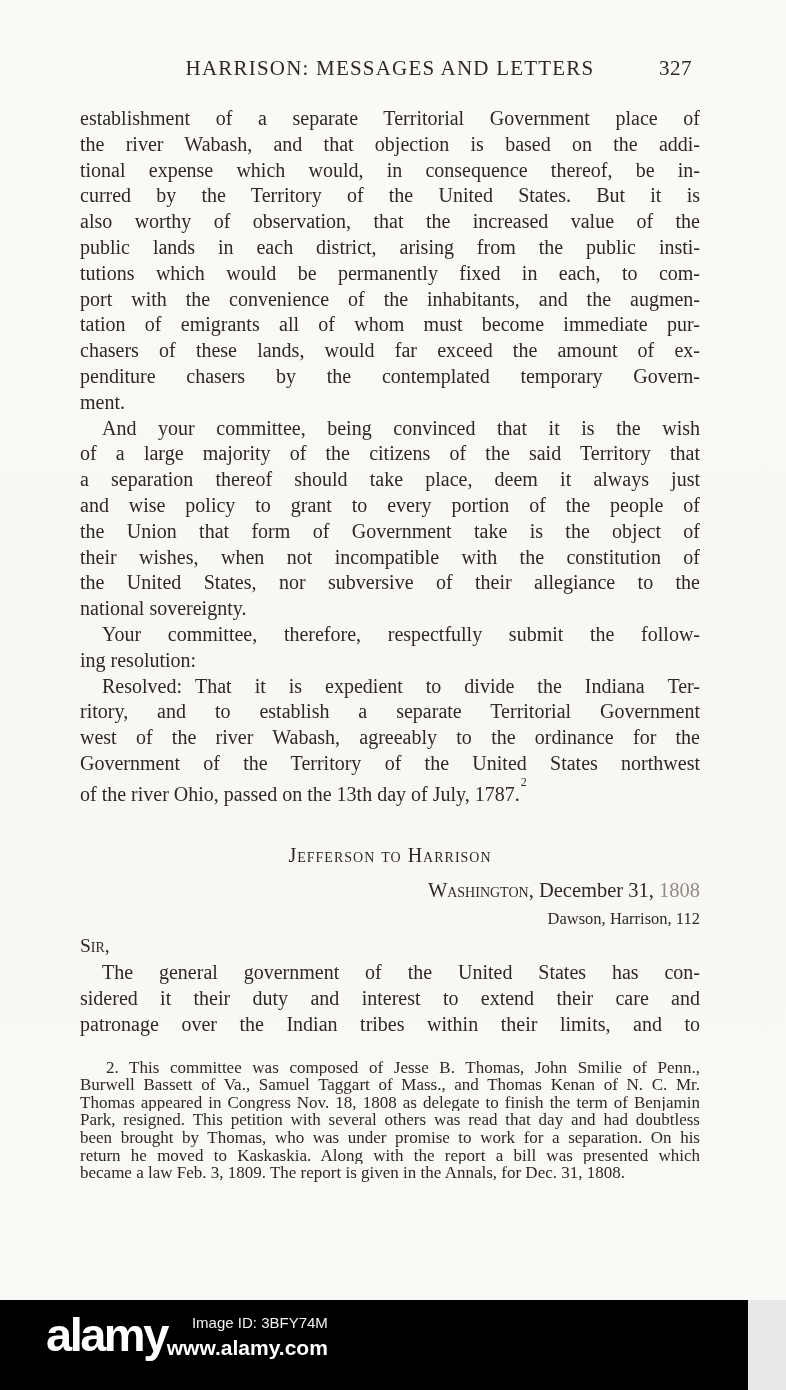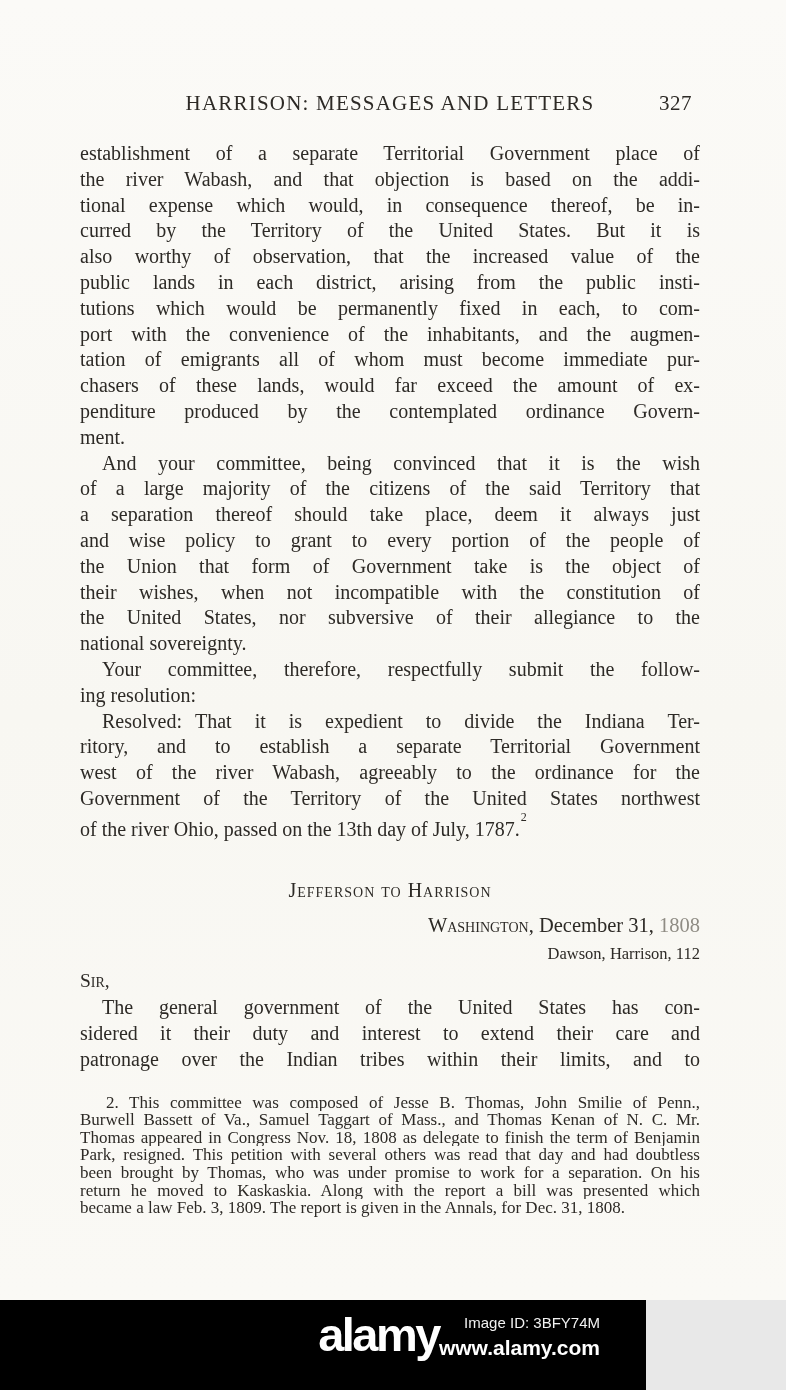--- a/index.html
+++ b/index.html
@@ -5,21 +5,21 @@
   html, body { margin: 0; padding: 0; background: #e8e8e8; }
   .stage {
     width: 786px; height: 1390px; margin: 0 auto; position: relative;
     font-family: "Liberation Serif", "DejaVu Serif", serif;
   }
   .scan {
     height: 1300px; overflow: hidden;
     background: linear-gradient(180deg, #fbfaf7 0%, #f8f7f2 55%, #faf9f5 100%);
     color: #2d2a26;
   }
-  .content { padding: 84px 86px 0 80px; margin-top: 7px; }
+  .content { padding: 56px 86px 0 80px; }
 
   .running-head {
     position: relative; text-align: center;
     font-size: 21px; letter-spacing: 1.2px; margin-bottom: 25px;
     white-space: nowrap;
   }
   .running-head .page-number { position: absolute; right: 8px; top: 0; letter-spacing: 0.5px; }
 
   .body-text { font-size: 20px; }
   .line {
@@ -43,23 +43,23 @@
   .dateline .faded { color: #8f8c84; }
   .byline { margin-top: 5px; text-align: right; font-size: 16.5px; line-height: 22px; }
   .salutation { margin-top: 4px; font-size: 19.5px; line-height: 24px; }
   .letter-body { margin-top: 2px; }
 
   .footnote { margin-top: 21px; font-size: 17px; }
   .footnote .line { line-height: 17.6px; }
   .footnote .fn-lines > .line:first-child { text-indent: 26px; }
 
   .footer-bar {
-    position: absolute; left: 0; bottom: 0; width: 646px; height: 90px;
+    position: absolute; left: 0; bottom: 0; width: 748px; height: 90px;
     background: #000000; display: flex; align-items: center;
-    justify-content: flex-end; box-sizing: border-box;
+    justify-content: flex-start; box-sizing: border-box;
     padding: 0 46px 16px 46px;
     font-family: "Liberation Sans", "DejaVu Sans", sans-serif;
   }
   .alamy-logo {
     color: #ffffff; font-weight: 700; font-size: 47px;
     letter-spacing: -2.5px; line-height: 1; padding-bottom: 6px;
   }
   .footer-right { text-align: right; color: #ffffff; }
   .image-id { font-size: 15px; color: #f2f2f2; margin-bottom: 5px; }
   .website { font-size: 21px; font-weight: 700; }
@@ -80,21 +80,21 @@
           <div class="line">establishment of a separate Territorial Government place of</div>
           <div class="line">the river Wabash, and that objection is based on the addi-</div>
           <div class="line">tional expense which would, in consequence thereof, be in-</div>
           <div class="line">curred by the Territory of the United States.  But it is</div>
           <div class="line">also worthy of observation, that the increased value of the</div>
           <div class="line">public lands in each district, arising from the public insti-</div>
           <div class="line">tutions which would be permanently fixed in each, to com-</div>
           <div class="line">port with the convenience of the inhabitants, and the augmen-</div>
           <div class="line">tation of emigrants all of whom must become immediate pur-</div>
           <div class="line">chasers of these lands, would far exceed the amount of ex-</div>
-          <div class="line">penditure produced by the contemplated ordinance Govern-</div>
+          <div class="line">penditure chasers by the contemplated temporary Govern-</div>
           <div class="line end">ment.</div>
         </div>
 
       <div class="para indent">
           <div class="line">And your committee, being convinced that it is the wish</div>
           <div class="line">of a large majority of the citizens of the said Territory that</div>
           <div class="line">a separation thereof should take place, deem it always just</div>
           <div class="line">and wise policy to grant to every portion of the people of</div>
           <div class="line">the Union that form of Government take is the object of</div>
           <div class="line">their wishes, when not incompatible with the constitution of</div>

